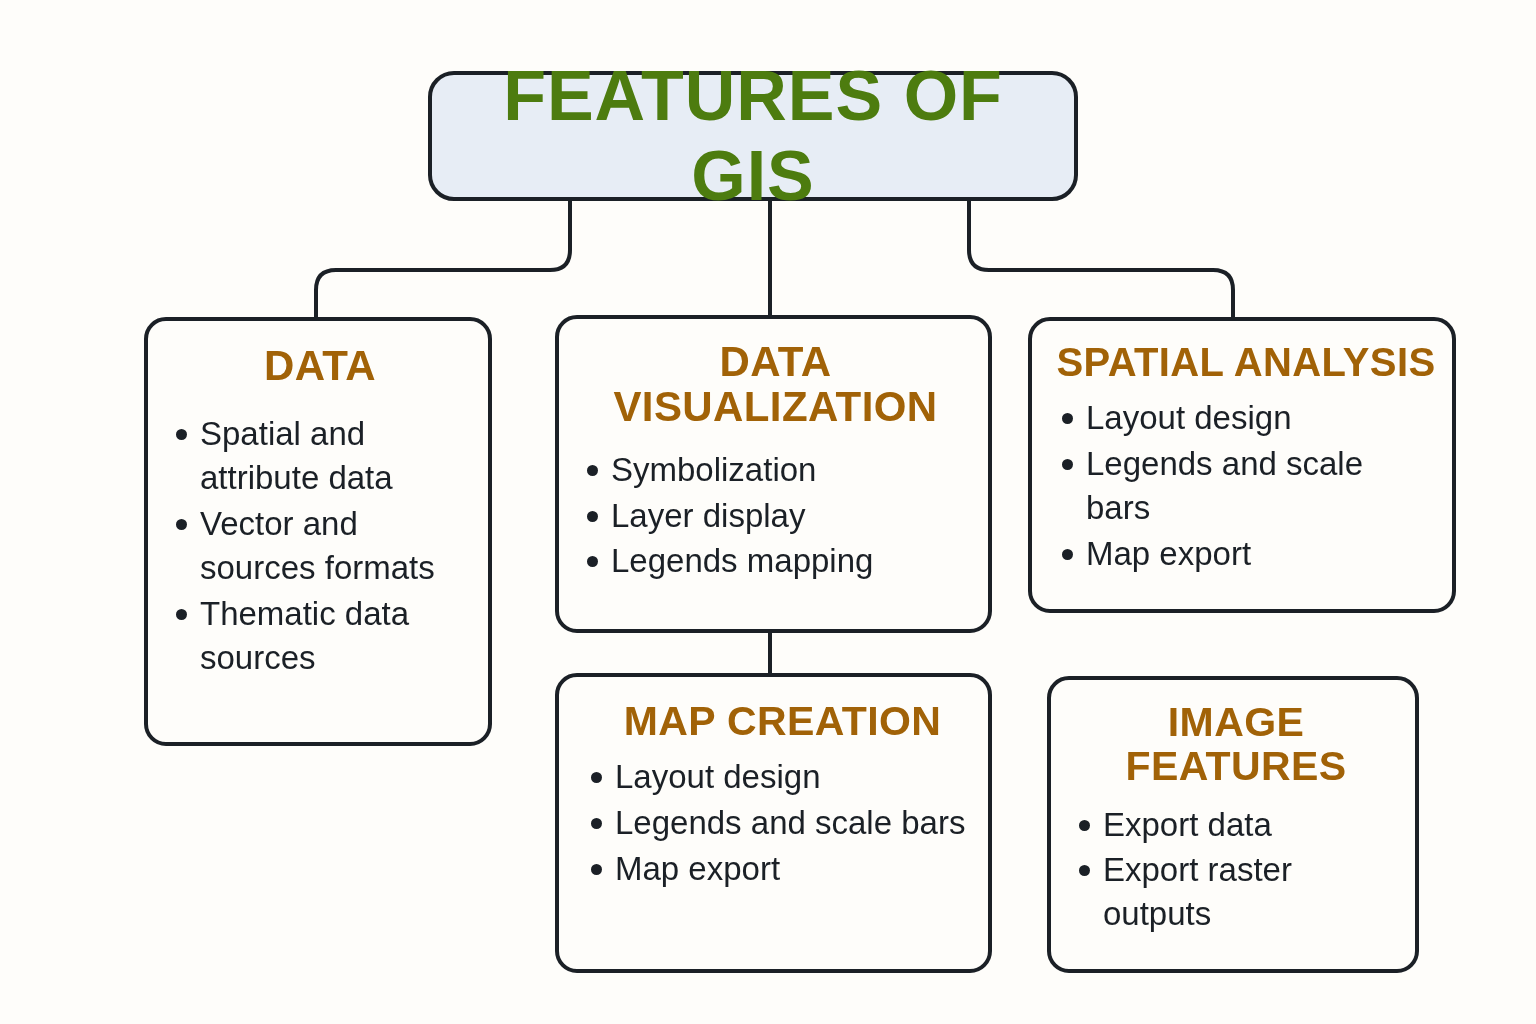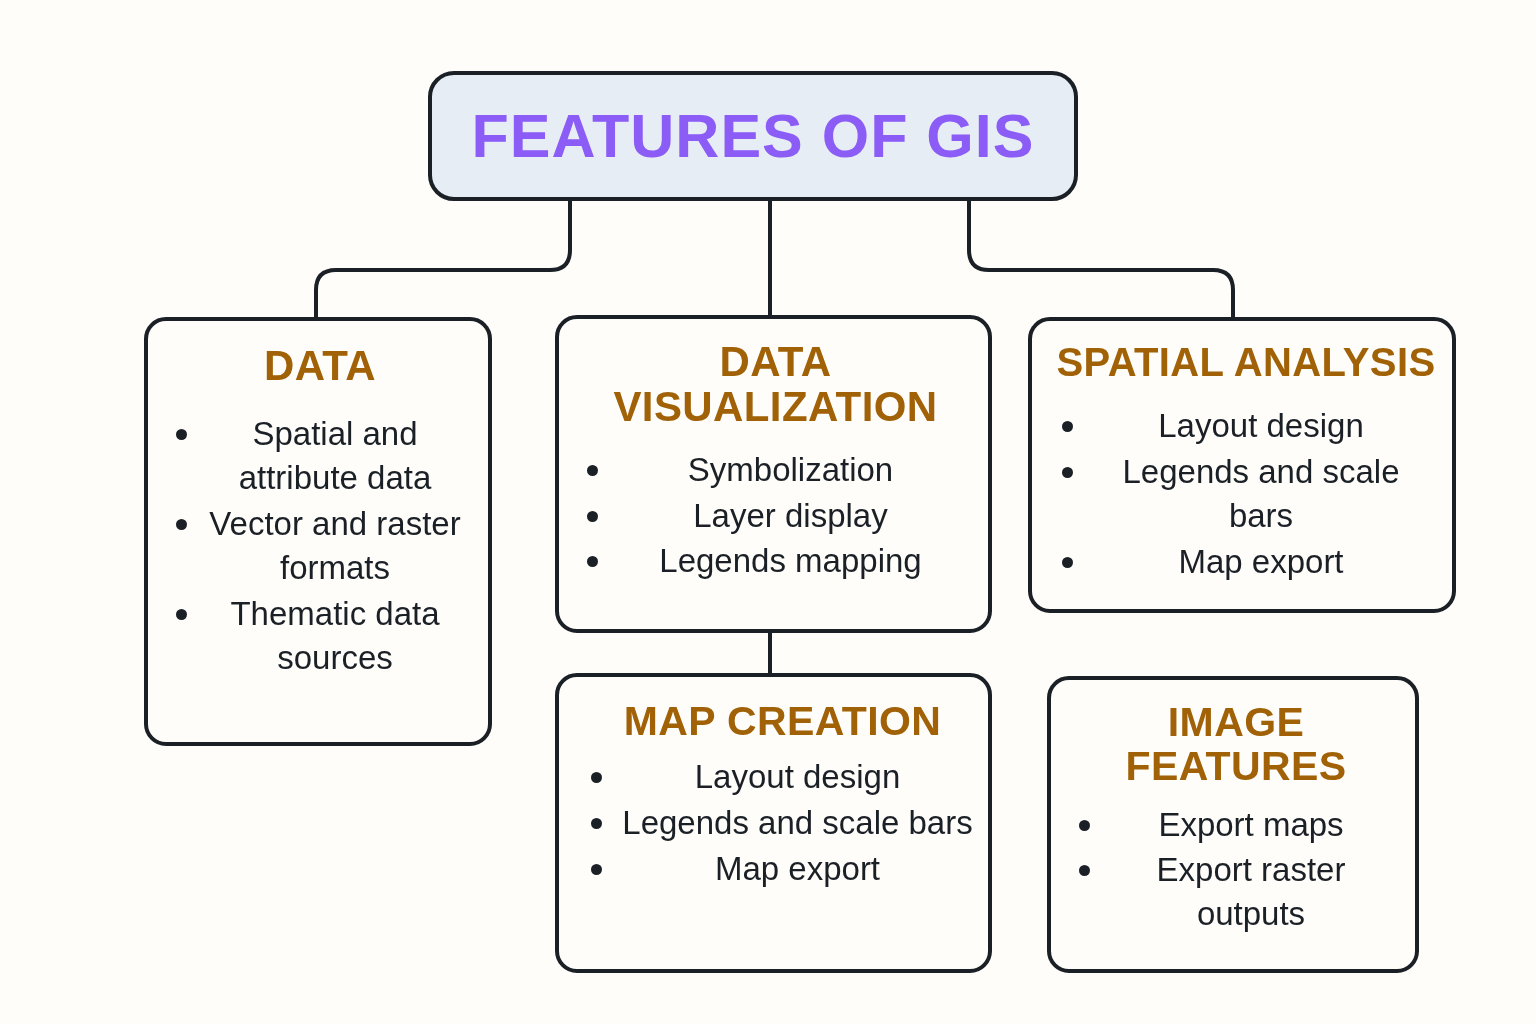--- a/index.html
+++ b/index.html
@@ -43,32 +43,31 @@
     justify-content: center;
   }
   .node-title {
     font-weight: bold;
     color: #a16207;
     text-align: center;
     letter-spacing: 0.4px;
     line-height: 1.08;
   }
   .root-title {
-    font-size: 61px;
+    font-size: 70px;
     font-weight: bold;
-    color: #8b5cf6;
+    color: #4d7c0f;
     letter-spacing: 1px;
     text-align: center;
   }
   .bullet-list {
     list-style: none;
     margin: 0;
     padding: 0;
     color: #1b2026;
-    text-align: center;
   }
   .bullet-item {
     position: relative;
     padding-left: 30px;
     font-size: 33px;
     line-height: 1.33;
     margin-bottom: 2px;
     color: #1b2026;
   }
   .bullet-item::before {
@@ -88,21 +87,21 @@
   #node-data      { left: 144px; top: 317px; width: 348px; height: 429px;
                     padding: 22px 18px 0 22px; }
   #node-data .node-title { font-size: 42px; margin-bottom: 24px; }
 
   #node-dataviz   { left: 555px; top: 315px; width: 437px; height: 318px;
                     padding: 20px 18px 0 22px; }
   #node-dataviz .node-title { font-size: 42px; margin-bottom: 18px; }
 
   #node-spatial   { left: 1028px; top: 317px; width: 428px; height: 296px;
                     padding: 20px 16px 0 24px; }
-  #node-spatial .node-title { font-size: 40px; margin-bottom: 20px; }
+  #node-spatial .node-title { font-size: 40px; margin-bottom: 12px; }
 
   #node-mapcreate { left: 555px; top: 673px; width: 437px; height: 300px;
                     padding: 22px 8px 0 26px; }
   #node-mapcreate .node-title { font-size: 41px; margin-bottom: 12px; }
 
   #node-imgexport { left: 1047px; top: 676px; width: 372px; height: 297px;
                     padding: 20px 16px 2px 22px; }
   #node-imgexport .node-title { font-size: 41px; margin-bottom: 14px; }
 </style>
 </head>
@@ -122,21 +121,21 @@
   </svg>
 
   <div class="node root-node" id="node-root">
     <div class="root-title">FEATURES OF GIS</div>
   </div>
 
   <div class="node" id="node-data">
     <div class="node-title">DATA</div>
     <ul class="bullet-list">
       <li class="bullet-item">Spatial and attribute data</li>
-      <li class="bullet-item">Vector and raster formats</li>
+      <li class="bullet-item">Vector and sources formats</li>
       <li class="bullet-item">Thematic data sources</li>
     </ul>
   </div>
 
   <div class="node" id="node-dataviz">
     <div class="node-title">
       <span>DATA</span><br>
       <span>VISUALIZATION</span>
     </div>
     <ul class="bullet-list">
@@ -163,18 +162,18 @@
       <li class="bullet-item">Map export</li>
     </ul>
   </div>
 
   <div class="node" id="node-imgexport">
     <div class="node-title">
       <span>IMAGE</span><br>
       <span>FEATURES</span>
     </div>
     <ul class="bullet-list">
-      <li class="bullet-item">Export maps</li>
+      <li class="bullet-item">Export data</li>
       <li class="bullet-item">Export raster outputs</li>
     </ul>
   </div>
 
 </div>
 
 </body></html>

